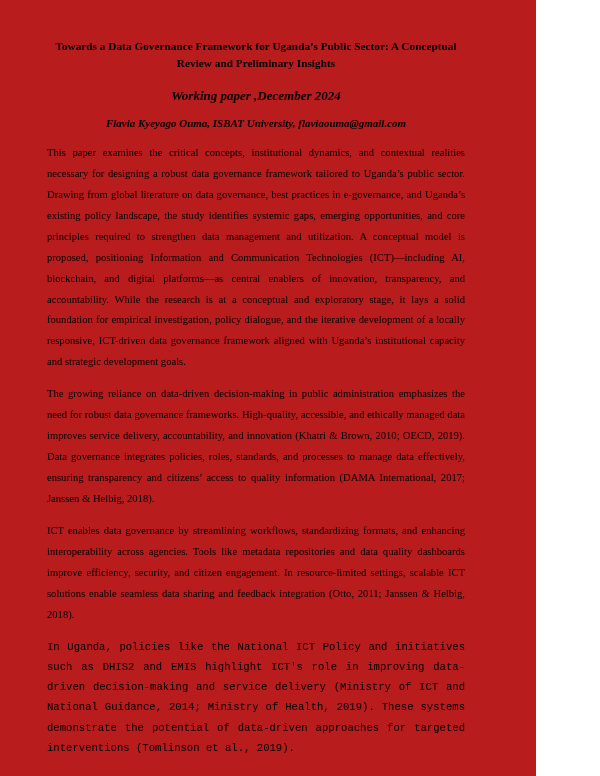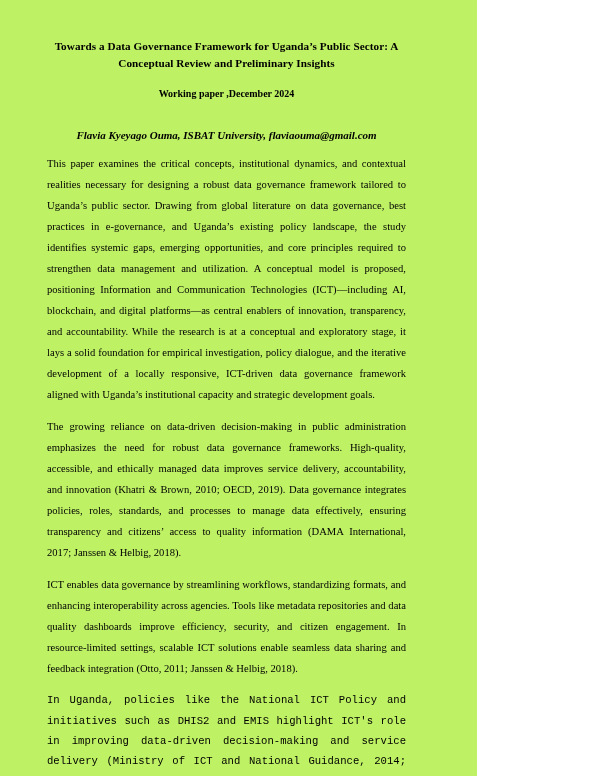--- a/index.html
+++ b/index.html
@@ -8,48 +8,49 @@
     background: #ffffff;
   }
   body {
     width: 600px;
     height: 776px;
     font-family: "Liberation Serif", "DejaVu Serif", serif;
     color: #000000;
     overflow: hidden;
   }
   .page {
-    width: 477px;
+    width: 536px;
     height: 776px;
     box-sizing: border-box;
     padding: 38px 71px 0 47px;
-    background: #bef264;
+    background: #b91c1c;
     position: relative;
   }
   .title {
     font-size: 11.2px;
     font-weight: bold;
     text-align: center;
     line-height: 1.55;
     margin: 0 4px 0 4px;
     letter-spacing: 0.05px;
   }
   .subtitle {
-    font-size: 10px;
+    font-size: 13px;
     font-weight: bold;
+    font-style: italic;
     text-align: center;
     margin-top: 13px;
     line-height: 1.5;
   }
   .byline {
     font-size: 11px;
     font-weight: bold;
     font-style: italic;
     text-align: center;
-    margin-top: 26px;
+    margin-top: 10px;
     line-height: 1.5;
   }
   .heading {
     font-size: 10.6px;
     font-weight: bold;
     margin-top: 17px;
     margin-bottom: 0;
     line-height: 1.4;
   }
   p.body-text {

